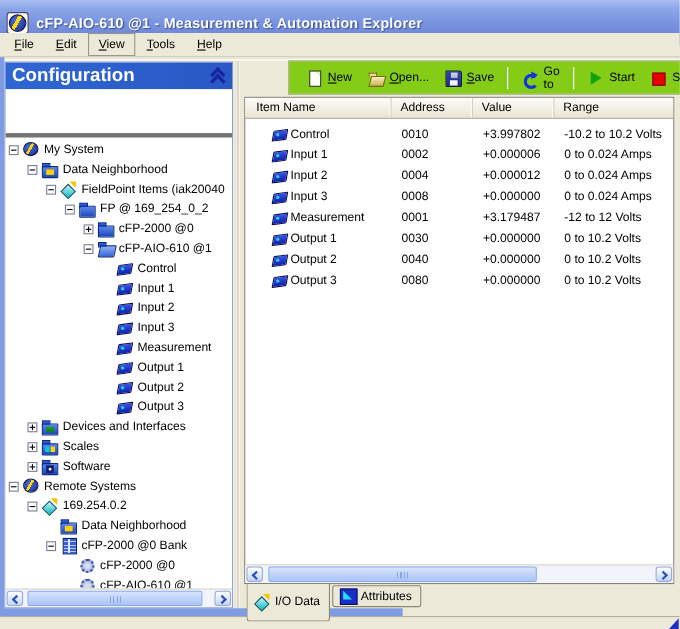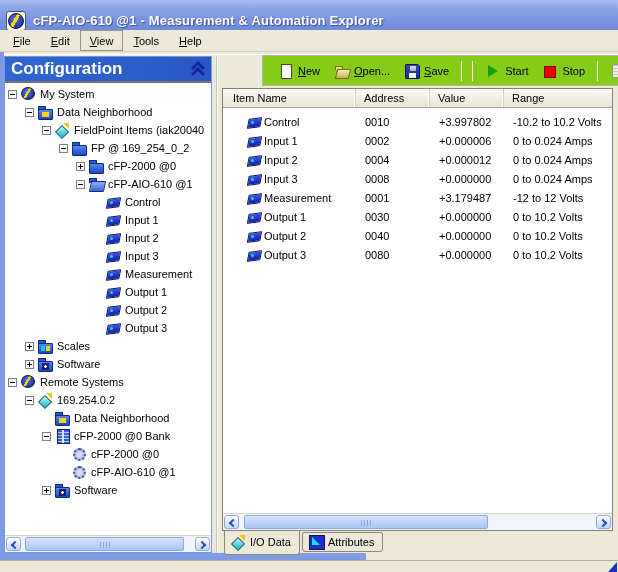--- a/index.html
+++ b/index.html
@@ -31,21 +31,21 @@
   .corner-glyph { position:absolute; right:1px; top:1px; width:0; height:0; border-bottom:10px solid #1b2ec8; border-left:9px solid transparent; }
 
   
   .config { position:absolute; left:4px; top:56px; width:208px; height:497px; border:1px solid #7a96d8; background:#fff; display:flex; flex-direction:column; }
   .confighead { height:24px; flex:none; background:linear-gradient(90deg,#2f66d4,#2a58c4); color:#fff; font-weight:bold; font-size:17px; display:flex; align-items:center; padding:0 6px; }
   .confighead .hlabel { flex:1 1 auto; }
   .collapse-chevron-icon { position:relative; width:14px; height:16px; flex:none; cursor:pointer; }
   .collapse-chevron-icon::before, .collapse-chevron-icon::after { content:''; position:absolute; left:2px; width:7px; height:7px;
     border-left:3px solid #16259e; border-top:3px solid #16259e; transform:rotate(45deg); }
   .collapse-chevron-icon::before { top:2px; } .collapse-chevron-icon::after { top:8px; }
-  .tree { flex:1 1 auto; background:#fff; border-top:2px solid #737373; overflow:hidden; padding-top:2px; }
+  .tree { flex:1 1 auto; background:#fff; border-top:4px solid #737373; overflow:hidden; padding-top:2px;margin-top:40px; }
   .trow { height:18px; display:flex; align-items:center; white-space:nowrap; padding-left:3px; cursor:default; }
   .indent { flex:none; height:1px; }
   .ebox { flex:none; width:9px; height:9px; background:#fff; border:1px solid #7c7c94; position:relative; margin-right:2px; }
   .ebox::before { content:''; position:absolute; left:1px; right:1px; top:3px; height:1px; background:#000; }
   .ebox.plus::after { content:''; position:absolute; top:1px; bottom:1px; left:3px; width:1px; background:#000; }
   .ebox.none { visibility:hidden; }
   .tlabel { margin-left:2px; }
 
   
   .ticon { width:15px; height:14px; display:inline-block; position:relative; flex:none; margin:0 2px 0 2px; }
@@ -123,21 +123,21 @@
   .hcell.c1 { width:133px; padding-left:10px; } .hcell.c2 { width:74px; } .hcell.c3 { width:74px; } .hcell.c4 { flex:1 1 auto; border-right:none; box-shadow:none; }
   .lvbody { flex:1 1 auto; overflow:hidden; padding-top:4px; }
   .lrow { height:19px; display:flex; align-items:center; cursor:default; }
   .lcell { white-space:nowrap; overflow:hidden; }
   .lc1 { width:133px; display:flex; align-items:center; padding-left:22px; }
   .lc2 { width:74px; padding-left:9px; } .lc3 { width:74px; padding-left:9px; } .lc4 { flex:1 1 auto; padding-left:9px; }
 
   
   .tabs { position:absolute; left:224px; top:531px; display:flex; align-items:flex-start; }
   .tab { display:flex; align-items:center; gap:4px; padding:2px 8px 3px 6px; background:#ece9d8; cursor:pointer; }
-  .tab.active { height:24px; border:1px solid #8a8772; border-top:none; border-radius:0 0 3px 3px; position:relative; z-index:2;text-align:center; }
+  .tab.active { height:34px; border:1px solid #8a8772; border-top:none; border-radius:0 0 3px 3px; position:relative; z-index:2;text-align:center; }
   .tab:not(.active) { height:20px; margin-top:1px; border:1px solid #8a8772; border-radius:2px 2px 3px 3px; margin-left:2px; }
   .tab .ticon { margin:0; }
 </style>
 </head>
 <body>
 
 <div class="titlebar">
   <span class="appicon"></span>
   <span class="wtitle">cFP-AIO-610 @1 - Measurement &amp; Automation Explorer</span>
 </div>
@@ -267,20 +267,26 @@
         <span class="tlabel">Output 2</span>
       </div>
 
       <div class="trow">
         <span class="indent" style="width: 85px;"></span>
         <span class="ebox none"></span>
         <span class="ticon channel-tag-icon"></span>
         <span class="tlabel">Output 3</span>
       </div>
 
+      <div class="trow">
+        <span class="indent" style="width: 17px;"></span>
+        <span class="ebox plus"></span>
+        <span class="ticon devices-folder-icon"></span>
+        <span class="tlabel">Devices and Interfaces</span>
+      </div>
 
 
       <div class="trow">
         <span class="indent" style="width: 17px;"></span>
         <span class="ebox plus"></span>
         <span class="ticon scales-folder-icon"></span>
         <span class="tlabel">Scales</span>
       </div>
 
       <div class="trow">
@@ -362,20 +368,24 @@
       <span class="tbicon open-folder-icon"></span>
       <span class="tblabel accel-off accel">Open...</span>
     </div>
 
     <div class="tbtn">
       <span class="tbicon save-floppy-icon"></span>
       <span class="tblabel accel-off accel">Save</span>
     </div>
     <span class="tbsep"></span>
 
+    <div class="tbtn">
+      <span class="tbicon goto-arrow-icon"></span>
+      <span class="tblabel accel-off">Go to</span>
+    </div>
     <span class="tbsep"></span>
 
     <div class="tbtn">
       <span class="tbicon start-play-icon"></span>
       <span class="tblabel accel-off">Start</span>
     </div>
 
     <div class="tbtn">
       <span class="tbicon stop-square-icon"></span>
       <span class="tblabel accel-off">Stop</span>

